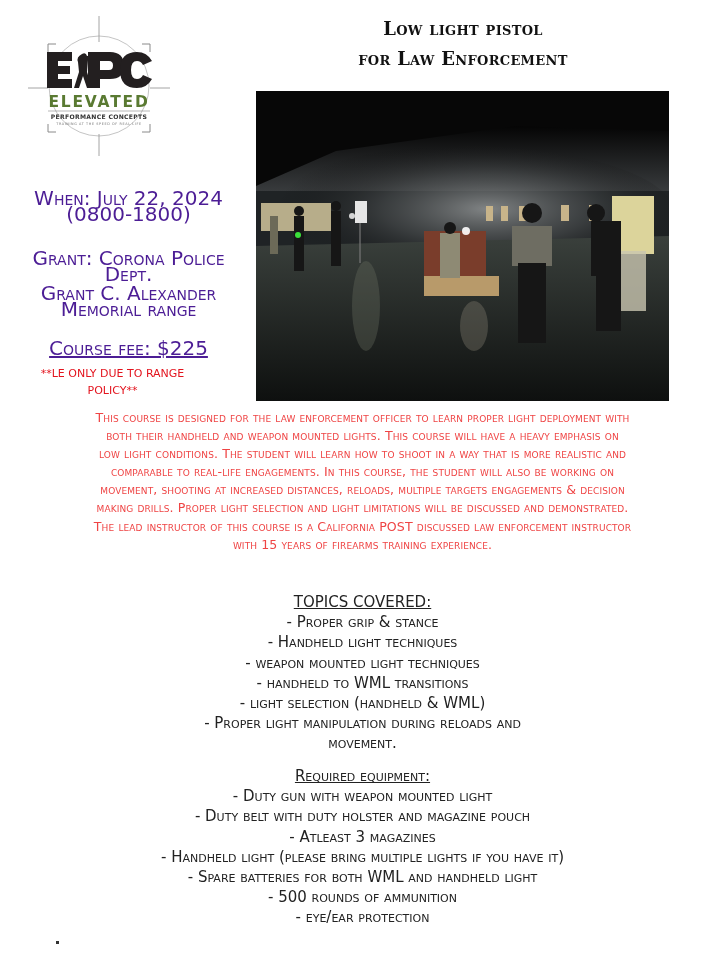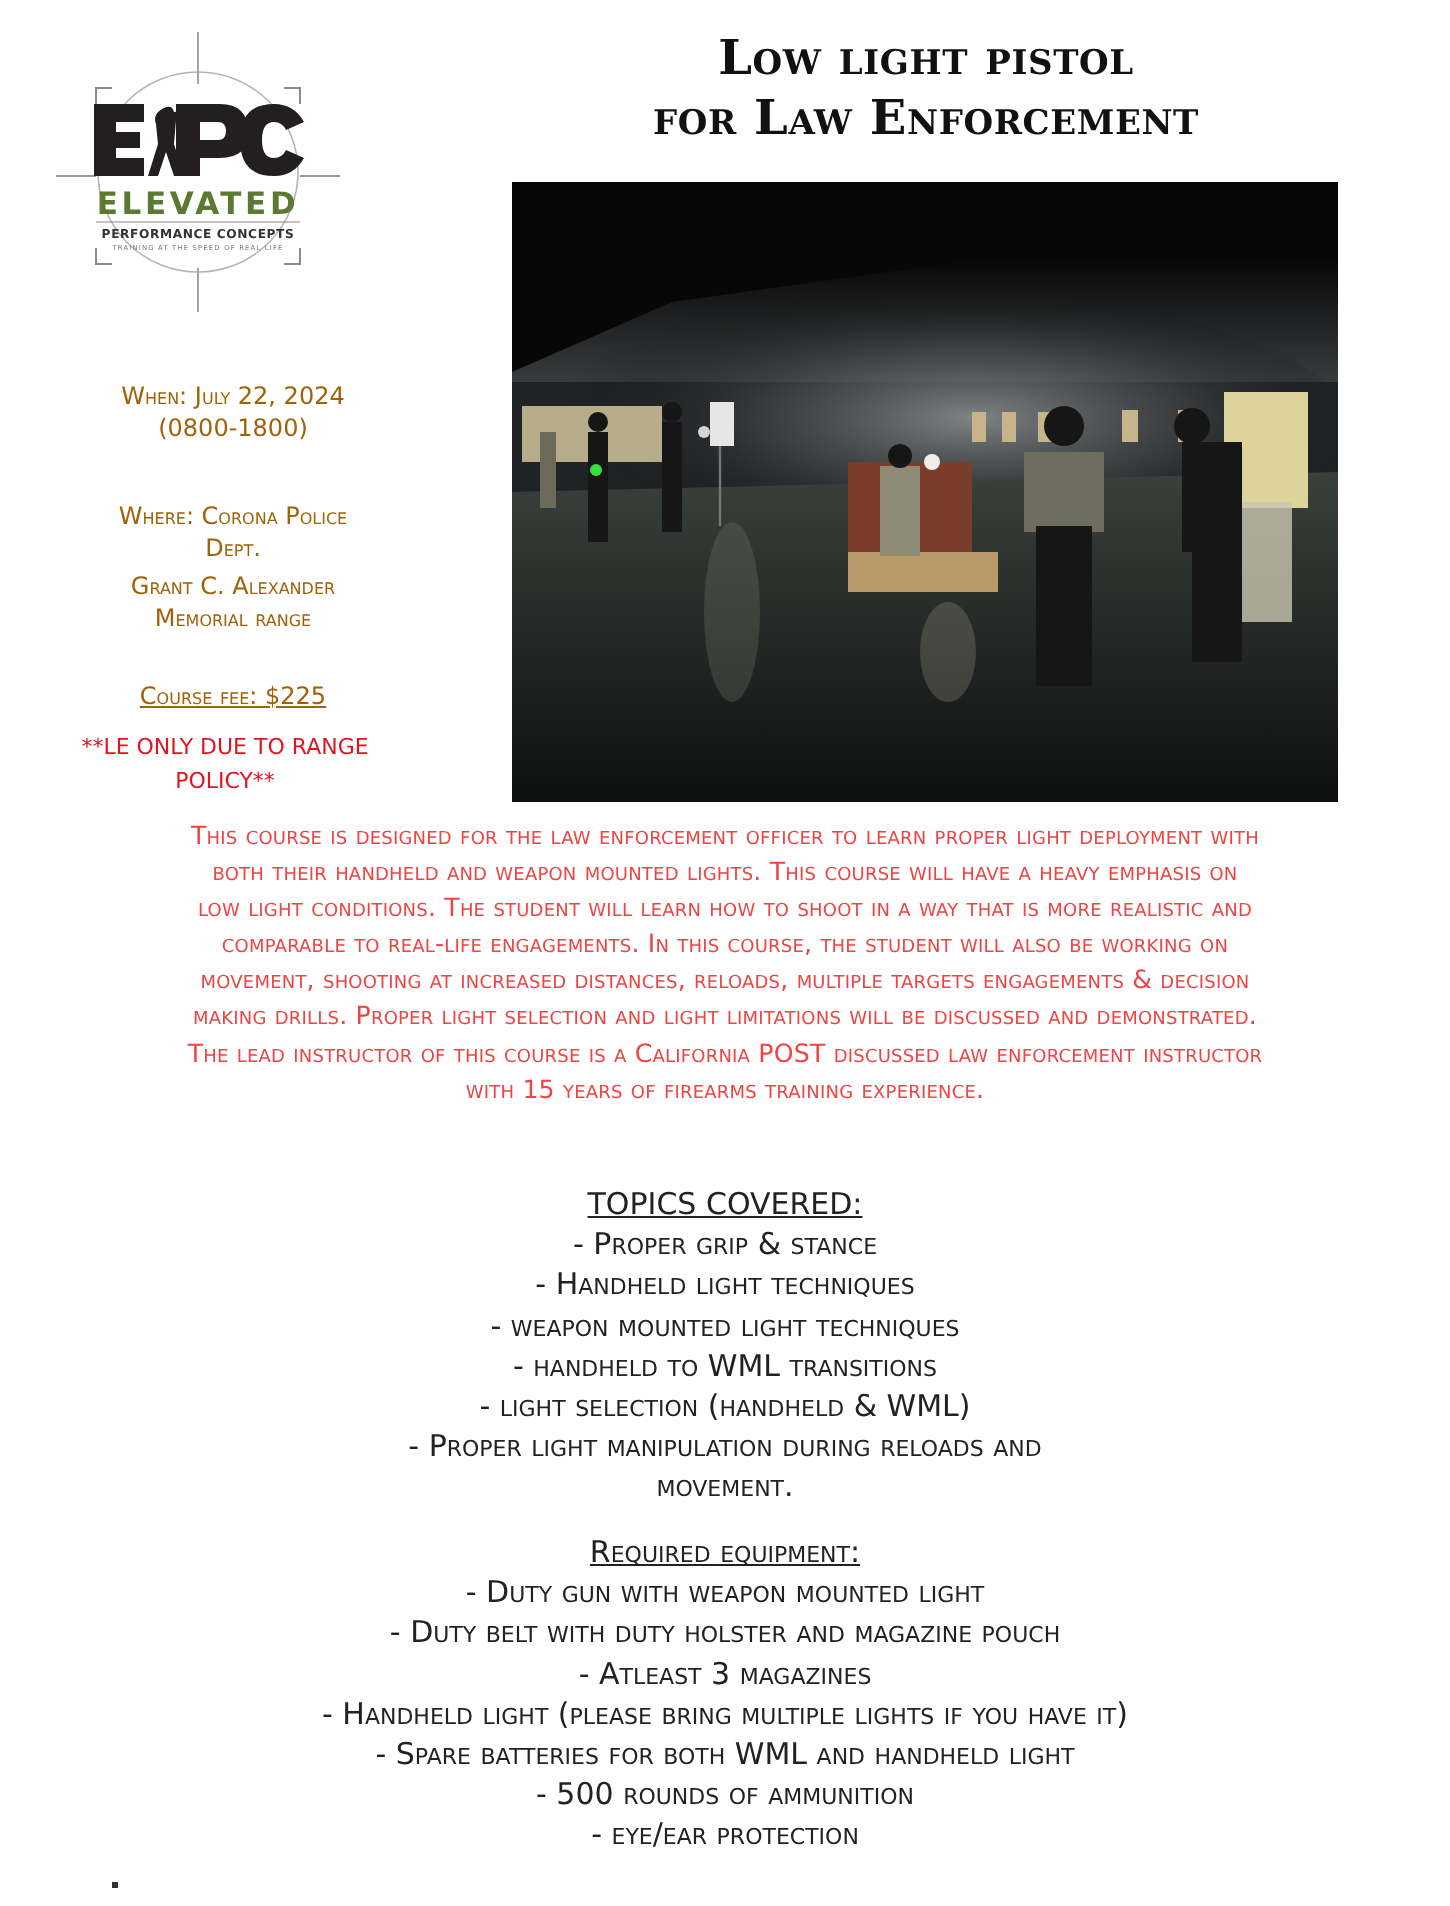--- a/index.html
+++ b/index.html
@@ -15,35 +15,35 @@
 
     
     .logo {
       position: absolute; left: 28px; top: 16px; width: 142px; height: 140px;
     }
     .logo svg { display: block; }
 
     
     .title {
       position: absolute; left: 256px; top: 14px; width: 414px;
-      text-align: center; font-weight: bold; font-size: 24px; line-height: 30px;
+      text-align: center; font-weight: bold; font-size: 18px; line-height: 30px;
       letter-spacing: 0.3px; color: #111;
       font-family: "DejaVu Serif", "Liberation Serif", serif;
     }
 
     
     .photo {
       position: absolute; left: 256px; top: 91px; width: 413px; height: 310px;
       background: #060606; overflow: hidden;
     }
 
     
     .info {
-      position: absolute; left: 4px; width: 225px; text-align: center;
-      font-size: 12px; line-height: 16px; color: #a16207;
+      position: absolute; left: 16px; width: 225px; text-align: center;
+      font-size: 20px; line-height: 16px; color: #4c1d95;
     }
     .info .strong { font-weight: normal; }
     .when { top: 190px; }
     .where { top: 250px; }
     .range { top: 285px; }
     .fee { top: 340px; text-decoration: underline; }
     .policy {
       top: 365px; color: #e3141e; font-size: 11px; line-height: 17px; left: 0; width: 225px;
     }
 
@@ -177,21 +177,21 @@
 
 <div class="info when">
   <div>
     <span>When: </span><span>July 22, 2024</span>
   </div>
   <div>(0800-1800)</div>
 </div>
 
 <div class="info where">
   <div>
-    <span>Where: </span><span class="strong">Corona Police</span>
+    <span>Grant: </span><span class="strong">Corona Police</span>
   </div>
   <div class="strong">Dept.</div>
 </div>
 
 <div class="info range">
   <div>Grant C. Alexander</div>
   <div>Memorial range</div>
 </div>
 
 <div class="info fee">

